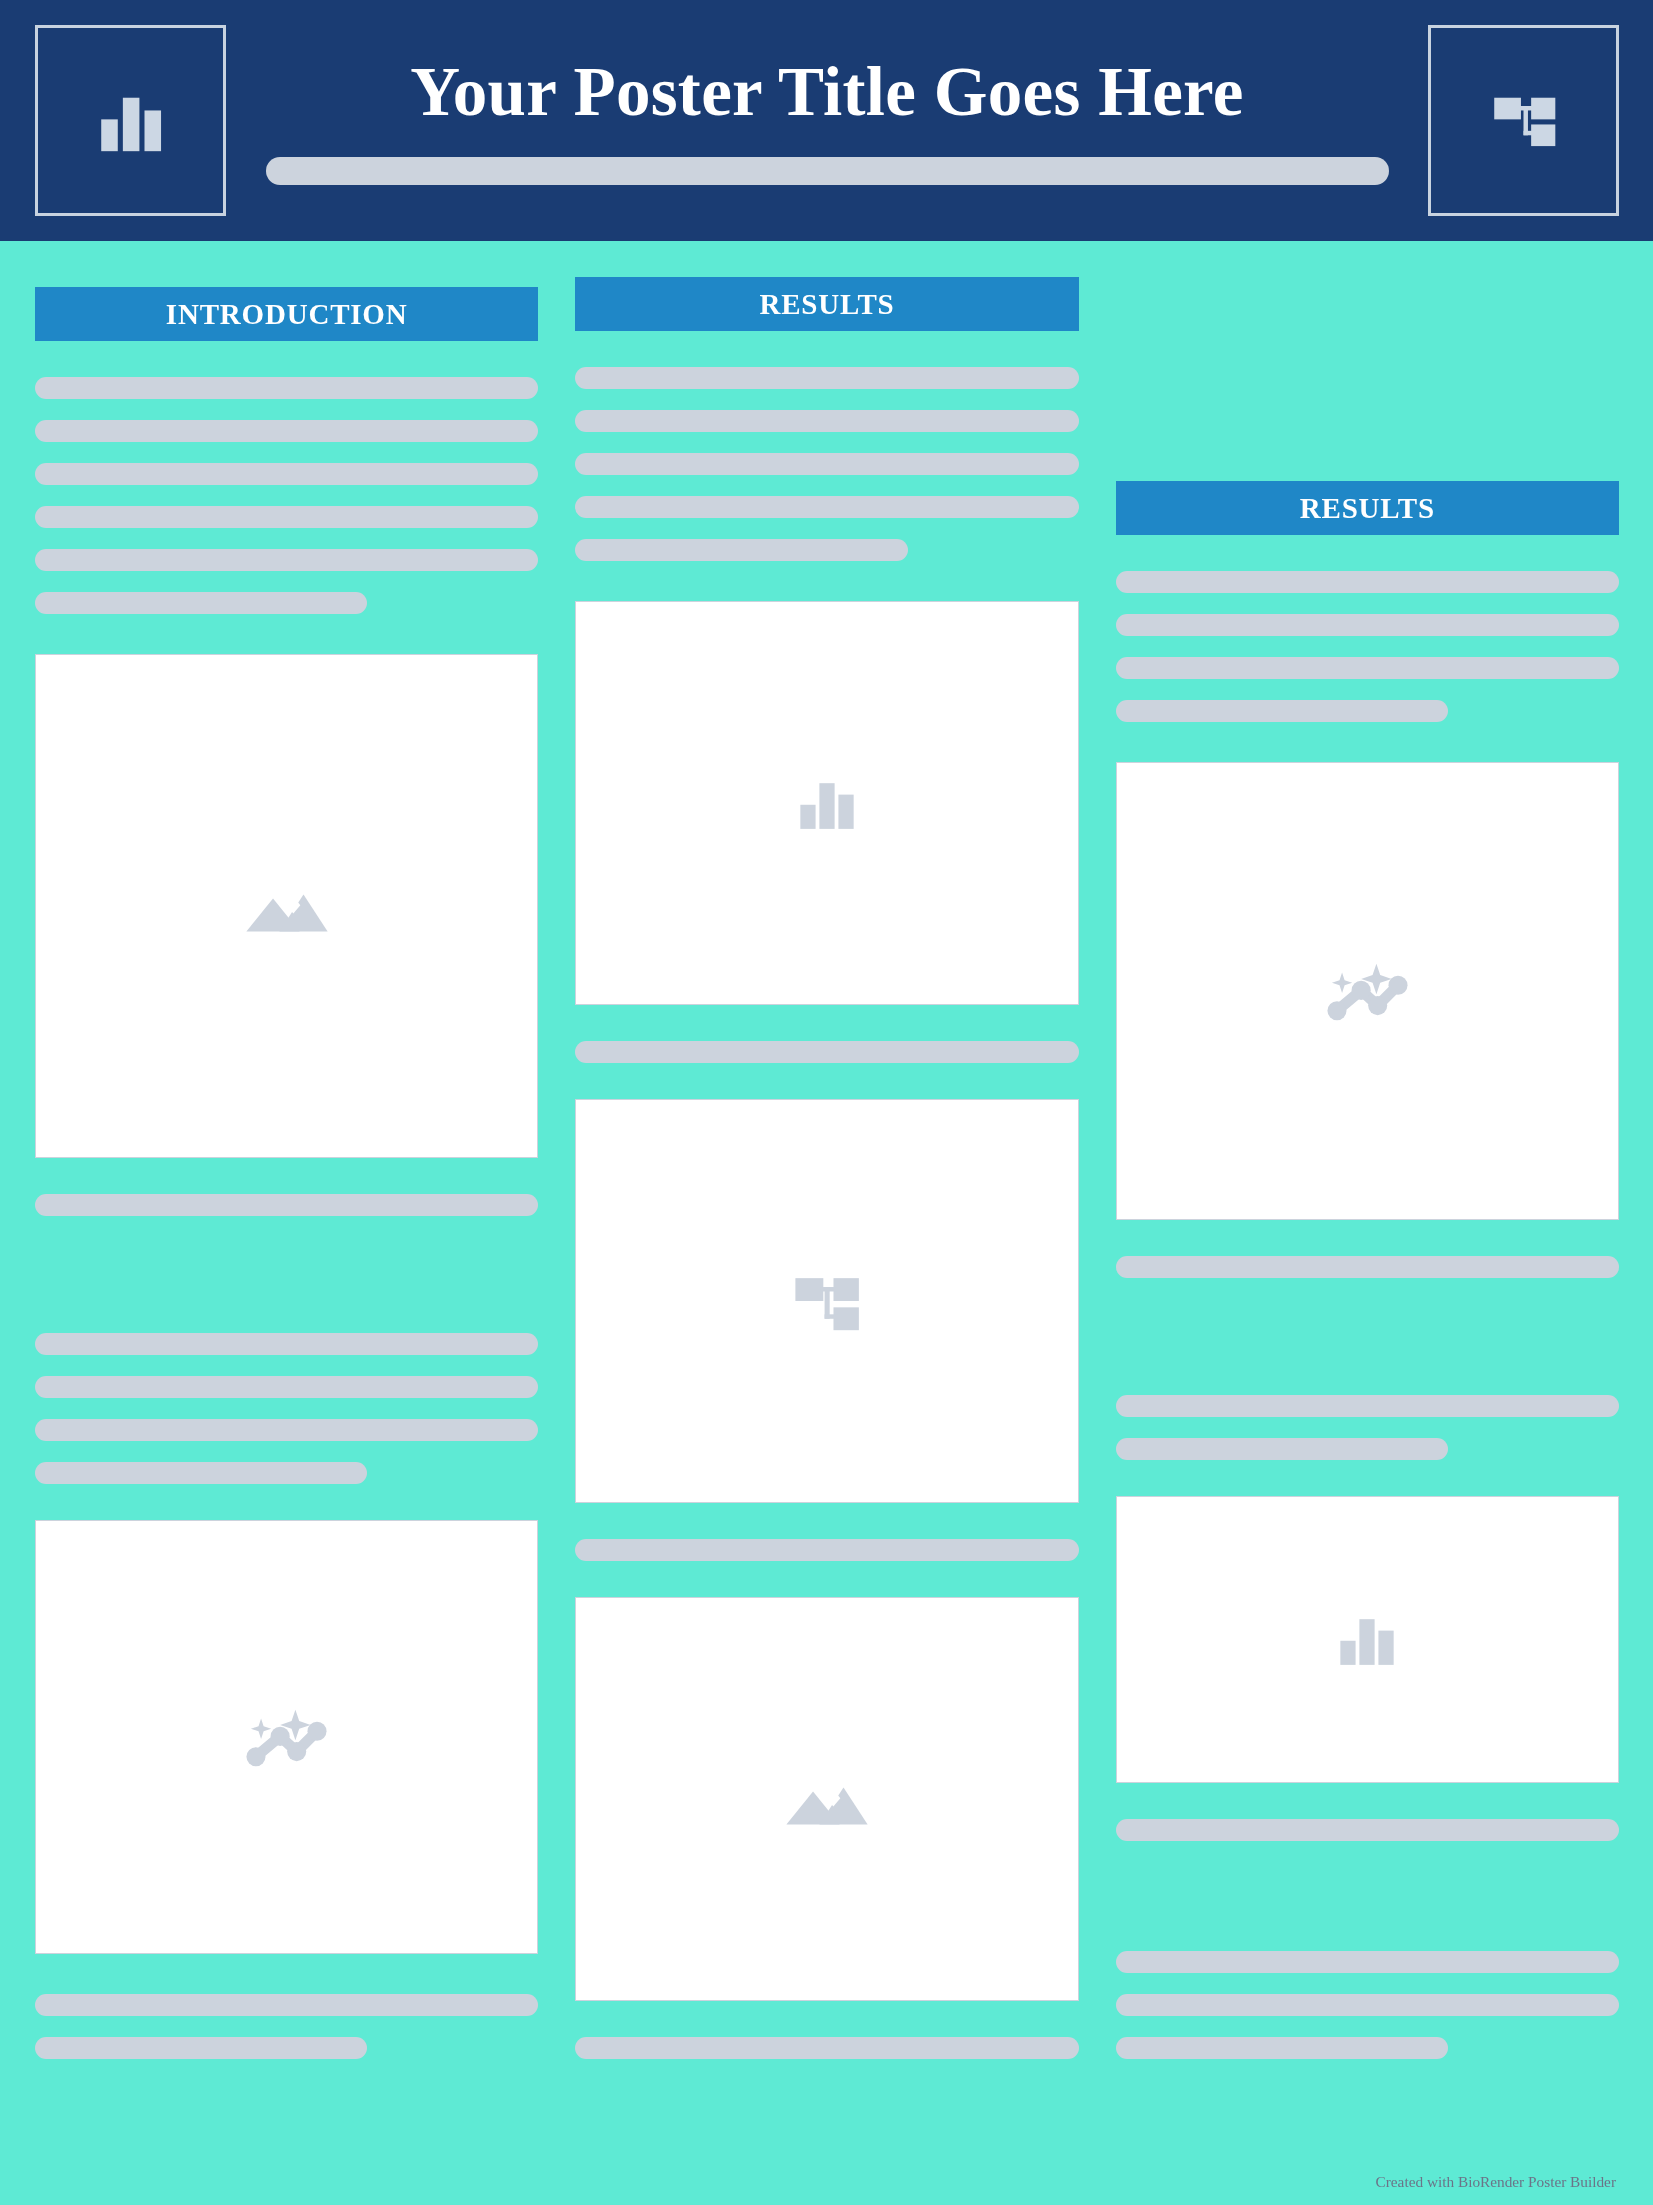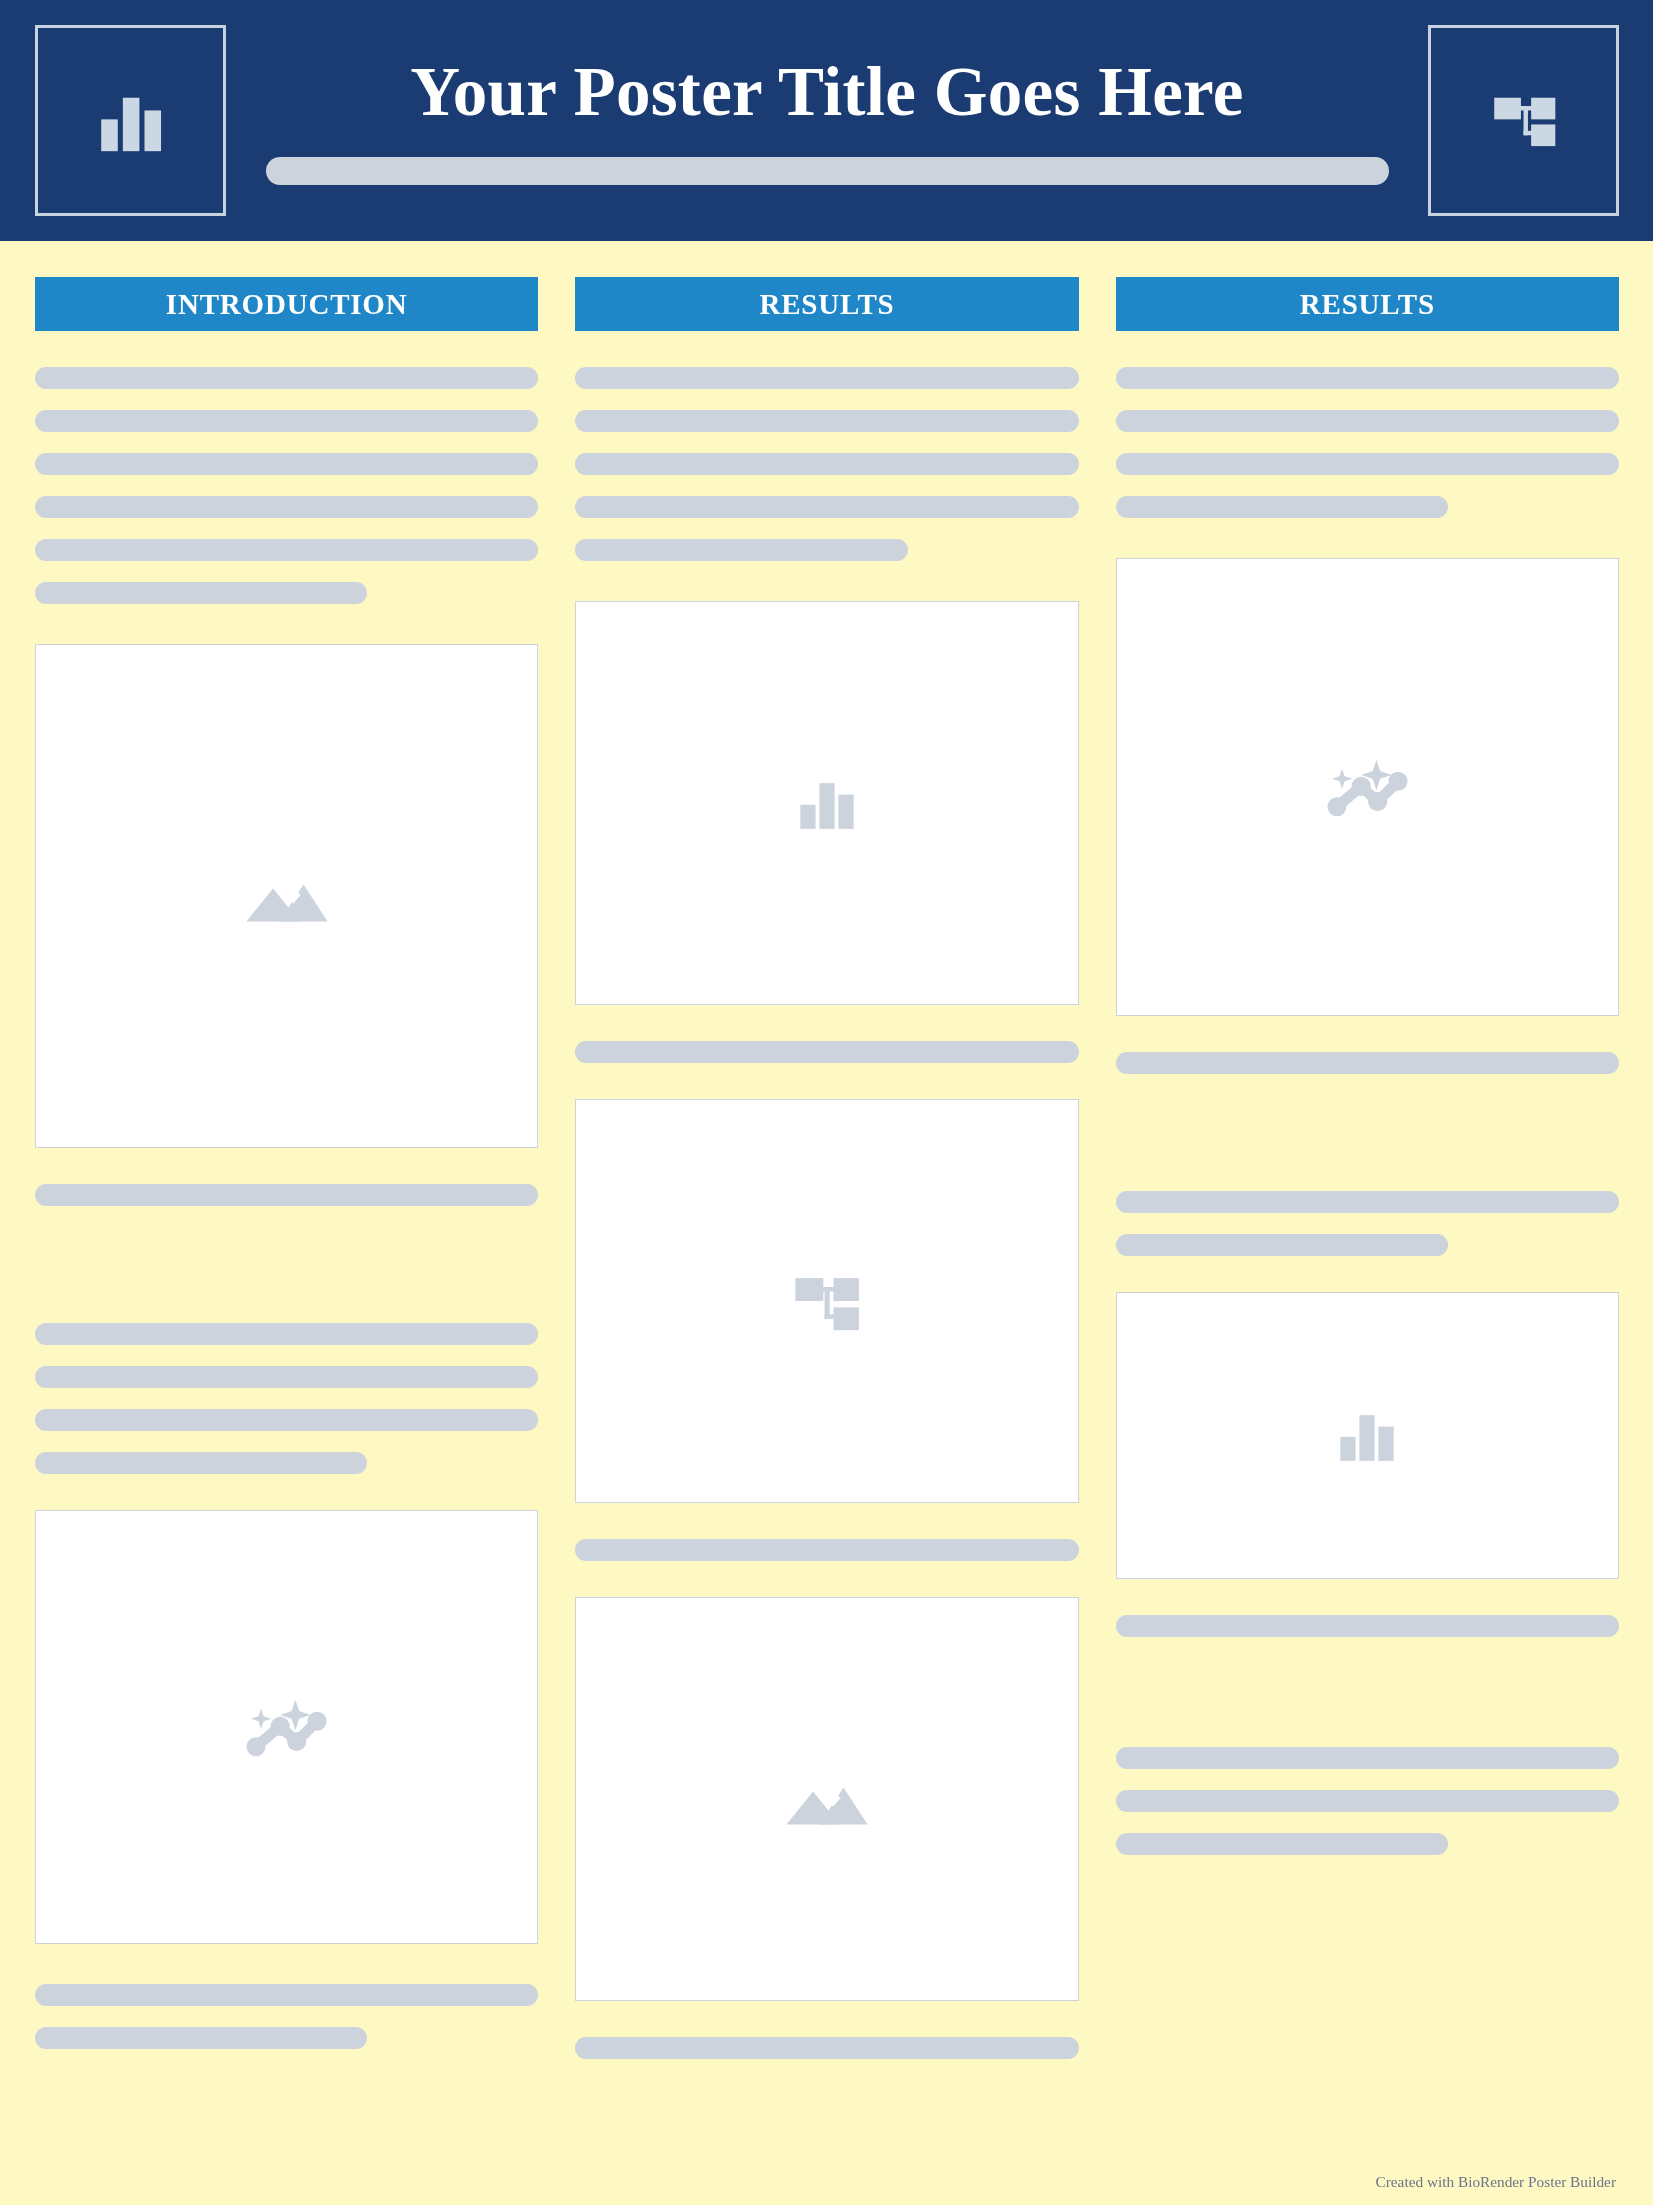--- a/index.html
+++ b/index.html
@@ -8,21 +8,21 @@
     background: #ffffff;
   }
   body {
     font-family: "Liberation Serif", serif;
   }
 
   #poster {
     position: relative;
     width: 1654px;
     height: 2205px;
-    background: #fef9c3;
+    background: #5eead4;
     overflow: hidden;
     box-sizing: border-box;
   }
 
   
   .header-band {
     position: absolute;
     left: 0;
     top: 0;
     width: 1654px;
@@ -79,21 +79,21 @@
   
   .columns {
     position: absolute;
     left: 0;
     top: 241px;
     width: 1654px;
     display: flex;
     gap: 37px;
     padding: 36px 35px 0 35px;
     box-sizing: border-box;
-    align-items: flex-start;
+    align-items: flex-end;
   }
   .col {
     flex: 1 1 0;
     min-width: 0;
     display: flex;
     flex-direction: column;
   }
 
   
   .section-head {

